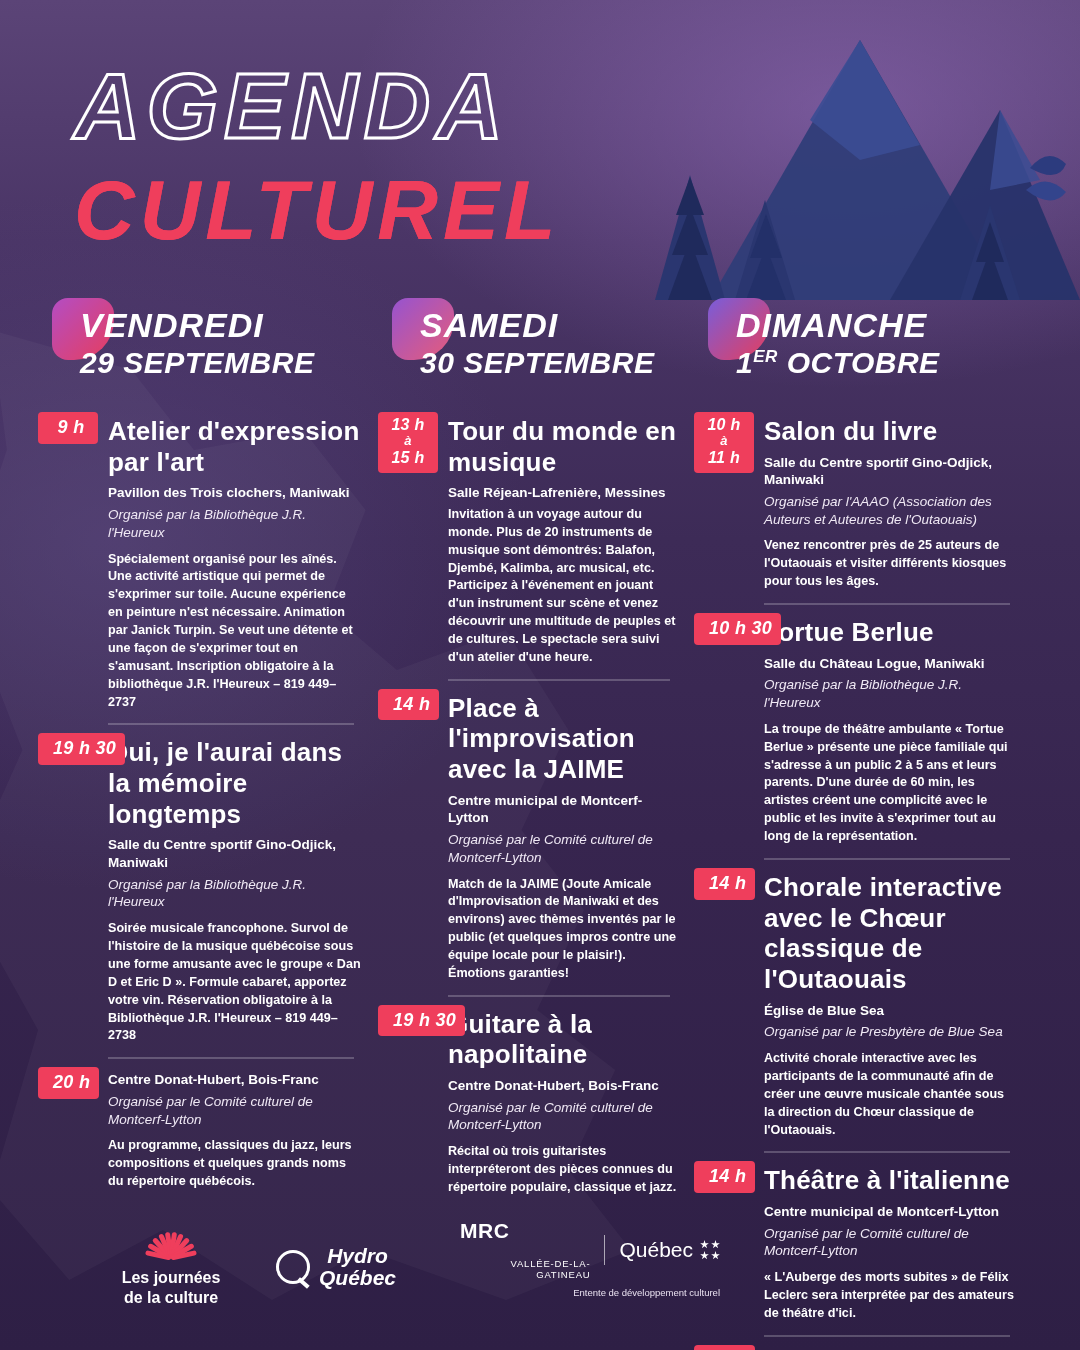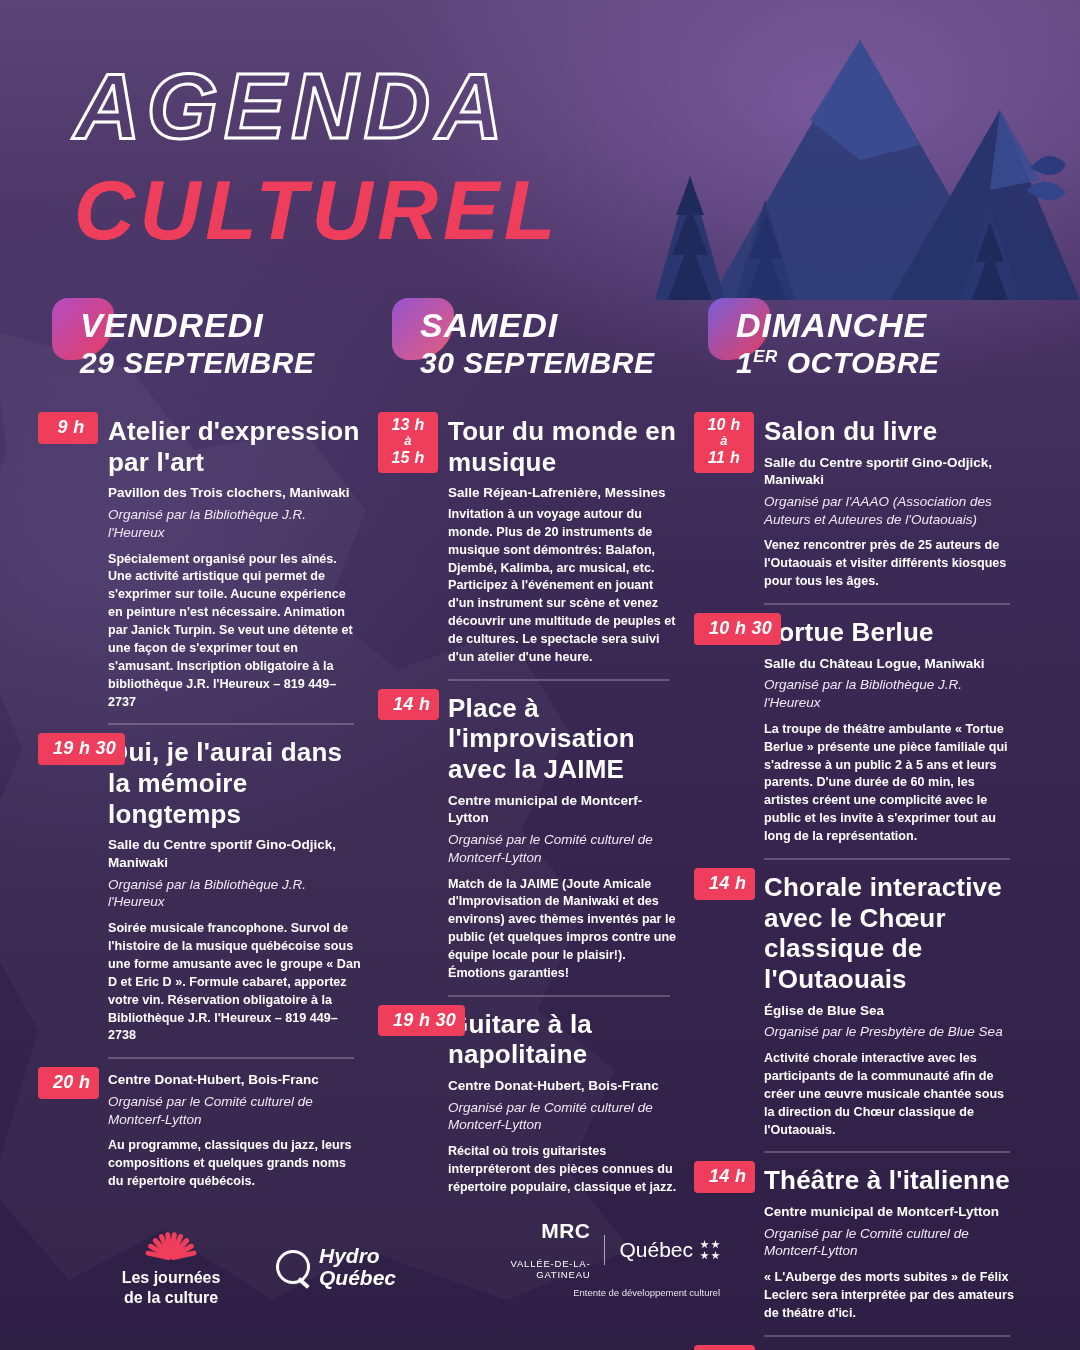--- a/index.html
+++ b/index.html
@@ -123,33 +123,33 @@
   
   .footer { position: absolute; left: 0; bottom: 16px; width: 720px; height: 150px; }
   .jdc { position: absolute; left: 96px; bottom: 26px; width: 150px; text-align: center; }
   .jdc-burst { position: relative; width: 86px; height: 66px; margin: 0 auto 10px auto; }
   .jdc-burst span {
     position: absolute; left: 50%; bottom: 0;
     width: 5px; height: 26px; background: #ef3e5c;
     border-radius: 3px; transform-origin: 50% 100%;
   }
   .jdc-text { font-size: 16px; font-weight: 700; color: #fff; line-height: 1.25; }
-  .hq { position: absolute; left: 276px; bottom: 44px; display: flex; align-items: center; gap: 9px; }
+  .hq { position: absolute; left: 276px; bottom: 44px; display: flex; align-items: center; gap: 9px; text-align: center; }
   .hq-mark {
     width: 34px; height: 34px; border: 3.5px solid #fff; border-radius: 50%;
     position: relative;
   }
   .hq-mark::after {
     content: ""; position: absolute; right: -3px; bottom: -4px;
     width: 13px; height: 4px; background: #fff; transform: rotate(42deg);
   }
   .hq-text { color: #fff; font-weight: 700; font-style: italic; font-size: 21px; line-height: 1.08; }
   .mrc { position: absolute; left: 460px; bottom: 36px; color: #fff; }
   .mrc-row { display: flex; align-items: center; gap: 14px; }
-  .mrc-name { font-size: 21px; font-weight: 700; letter-spacing: 0.5px; line-height: 1; text-align: right; }
+  .mrc-name { font-size: 21px; font-weight: 700; letter-spacing: 0.5px; line-height: 1; }
   .mrc-sub { font-size: 9.5px; letter-spacing: 0.8px; margin-top: 17px; text-align: right; }
   .mrc-div { width: 1px; height: 30px; background: rgba(255,255,255,0.6); }
   .qc { display: flex; align-items: center; gap: 7px; }
   .qc-name { font-size: 21px; font-weight: 400; }
   .qc-flag { display: grid; grid-template-columns: 1fr 1fr; gap: 2px; }
   .qc-flag i {
     width: 9px; height: 9px; display: block;
     background: #fff;
     clip-path: polygon(50% 0%, 61% 35%, 98% 35%, 68% 57%, 79% 91%, 50% 70%, 21% 91%, 32% 57%, 2% 35%, 39% 35%);
   }

